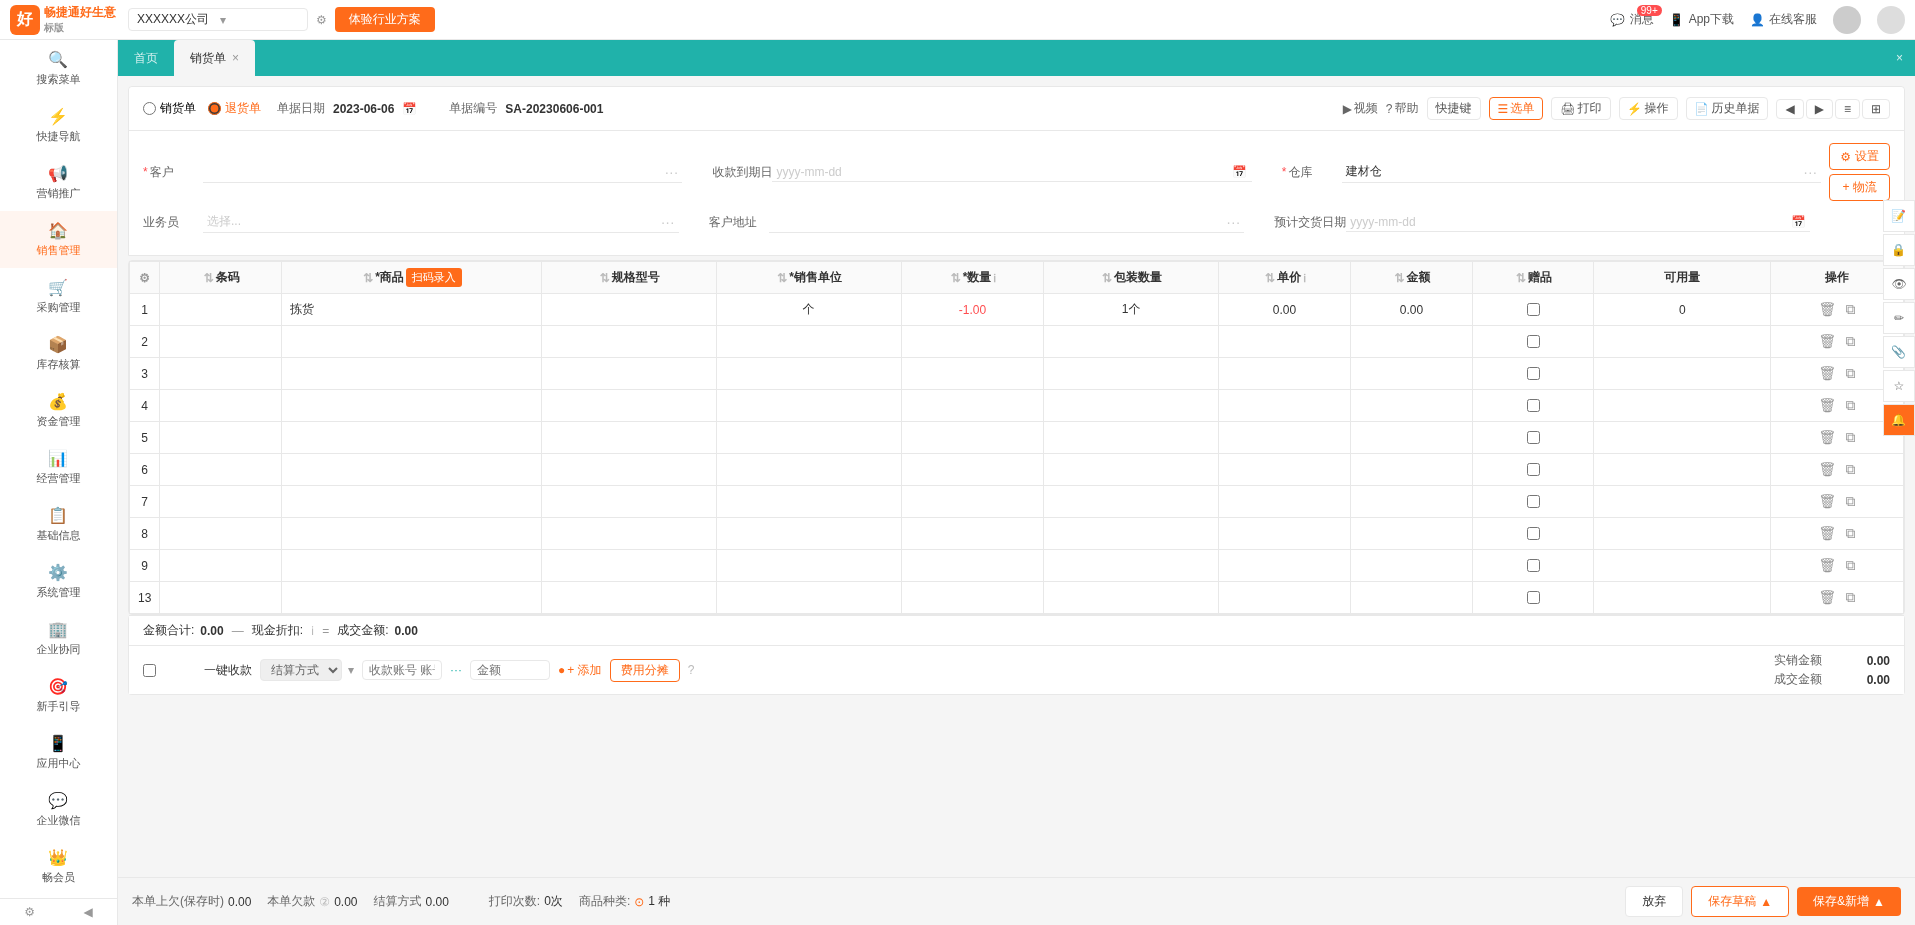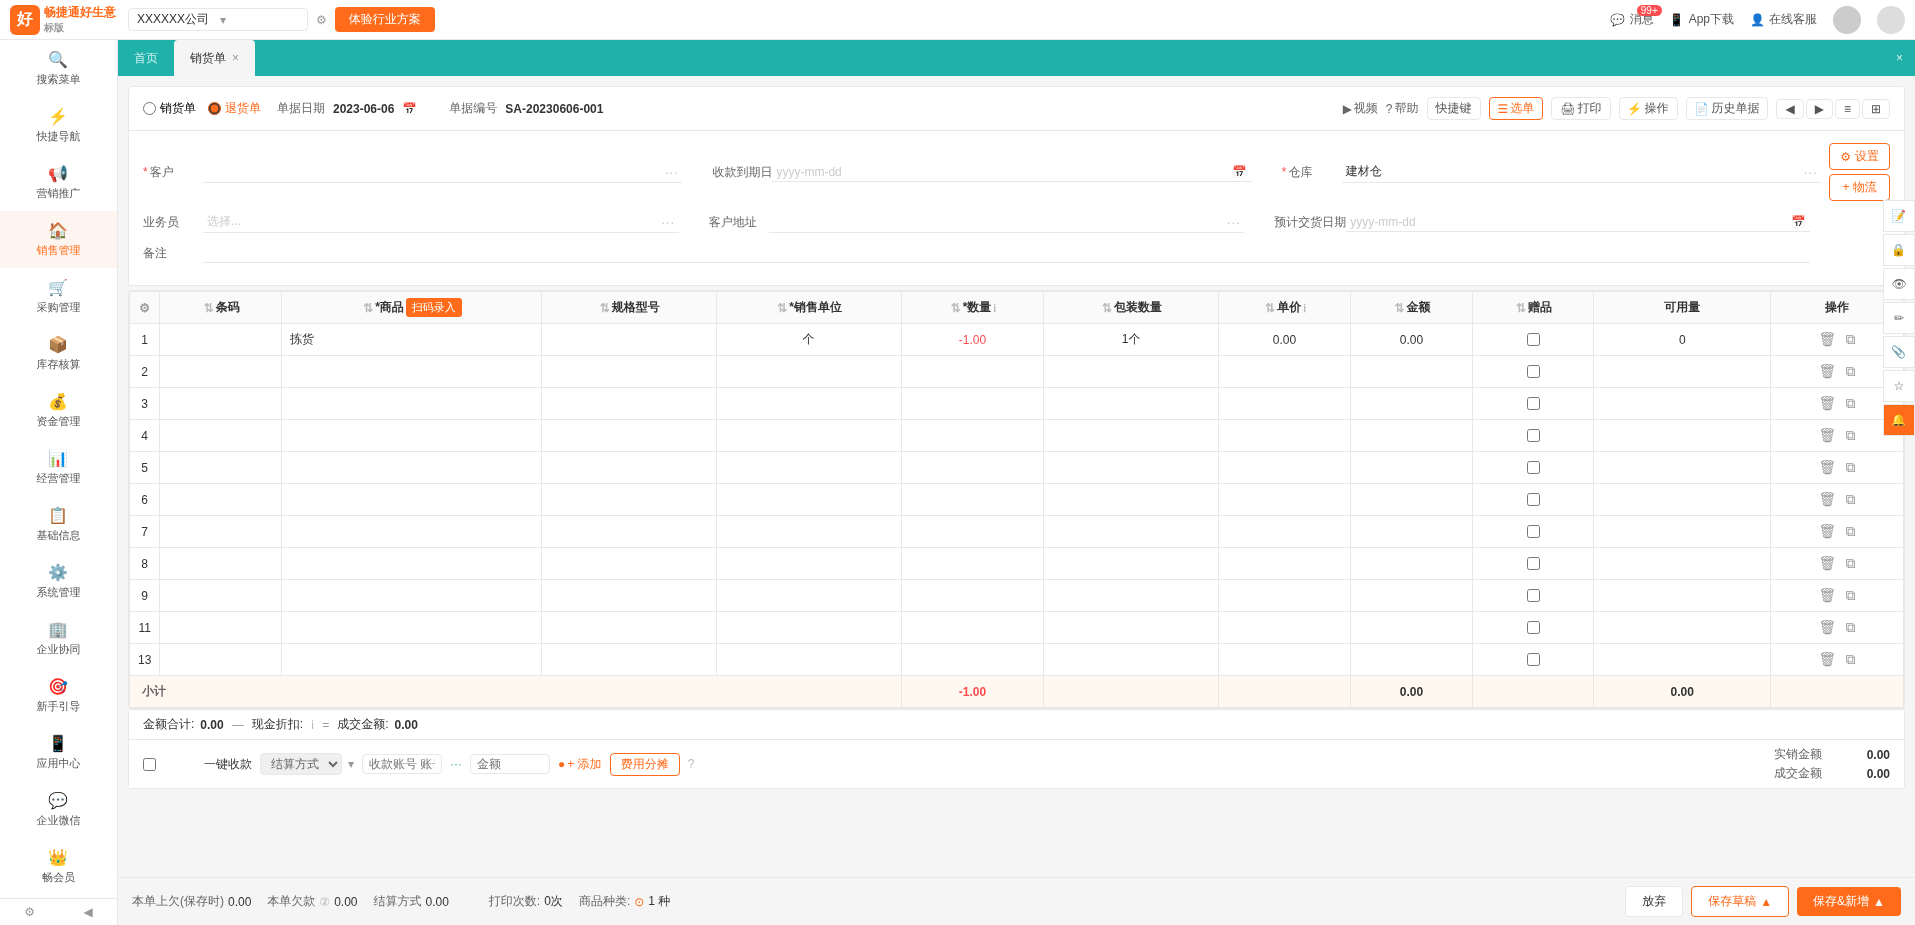--- a/index.html
+++ b/index.html
@@ -348,25 +348,20 @@
             <div class="form-field" style="flex:1.2;">
               <span class="form-field-label">预计交货日期</span>
               <div class="form-field-input" style="border-bottom:1px solid #e8e8e8; flex:1; display:flex; justify-content:space-between; color:#ccc; padding:2px 4px;">
                 <span>yyyy-mm-dd</span>
                 <span style="color:#20b2aa;">📅</span>
               </div>
             </div>
             <div style="width:80px;"></div>
           </div>
 
-          <div class="form-row">
-            <span class="form-field-label" style="color:#666;">备注</span>
-            <div style="flex:1;border-bottom:1px solid #e8e8e8;padding:2px 4px;min-height:20px;"></div>
-            <div style="width:80px;"></div>
-          </div>
         </div>
       </div>
 
       <div class="form-section" style="margin-top:4px;">
         <table class="form-table">
           <thead>
             <tr>
               <th style="width:30px;"><span class="gear-icon">⚙</span></th>
               <th>
                   <div class="th-inner"><span class="sort-icon">⇅</span>条码</div>
@@ -583,71 +578,40 @@
                     <input type="checkbox" style="">
                   </div>
       </td>
       <td></td>
       <td>
         <button class="table-action-btn">🗑</button>
         <button class="table-action-btn">⧉</button>
       </td>
     </tr>
               <tr>
-      <td>11</td>
-      <td style="cursor:pointer;"></td>
-      <td style="cursor:pointer;text-align:left;"></td>
-      <td style="cursor:pointer;"></td>
-      <td style="cursor:pointer;"></td>
-      <td class="" style="cursor:pointer;"></td>
-      <td style="cursor:pointer;"></td>
-      <td style="cursor:pointer;"></td>
-      <td style="cursor:pointer;"></td>
-      <td>
-        <div class="checkbox-cell">
-                    <input type="checkbox" style="">
-                  </div>
-      </td>
-      <td></td>
-      <td>
-        <button class="table-action-btn">🗑</button>
-        <button class="table-action-btn">⧉</button>
-      </td>
-    </tr>
-              <tr>
       <td>13</td>
       <td style="cursor:pointer;"></td>
       <td style="cursor:pointer;text-align:left;"></td>
       <td style="cursor:pointer;"></td>
       <td style="cursor:pointer;"></td>
       <td class="" style="cursor:pointer;"></td>
       <td style="cursor:pointer;"></td>
       <td style="cursor:pointer;"></td>
       <td style="cursor:pointer;"></td>
       <td>
         <div class="checkbox-cell">
                     <input type="checkbox" style="">
                   </div>
       </td>
       <td></td>
       <td>
         <button class="table-action-btn">🗑</button>
         <button class="table-action-btn">⧉</button>
       </td>
     </tr>
-              <tr class="subtotal-row">
-    <td colspan="5" style="text-align:left;padding-left:12px;color:#666;">小计</td>
-    <td class="red">-1.00</td>
-    <td></td>
-    <td></td>
-    <td>0.00</td>
-    <td></td>
-    <td>0.00</td>
-    <td></td>
-  </tr>
             </tbody>
         </table>
       </div>
 
       <div class="form-section" style="margin-top:0;border-top:none;">
         <div class="footer-bar">
           <span class="calc">
             <span>金额合计:</span>
             <span style="font-weight:bold;">0.00</span>
           </span>

